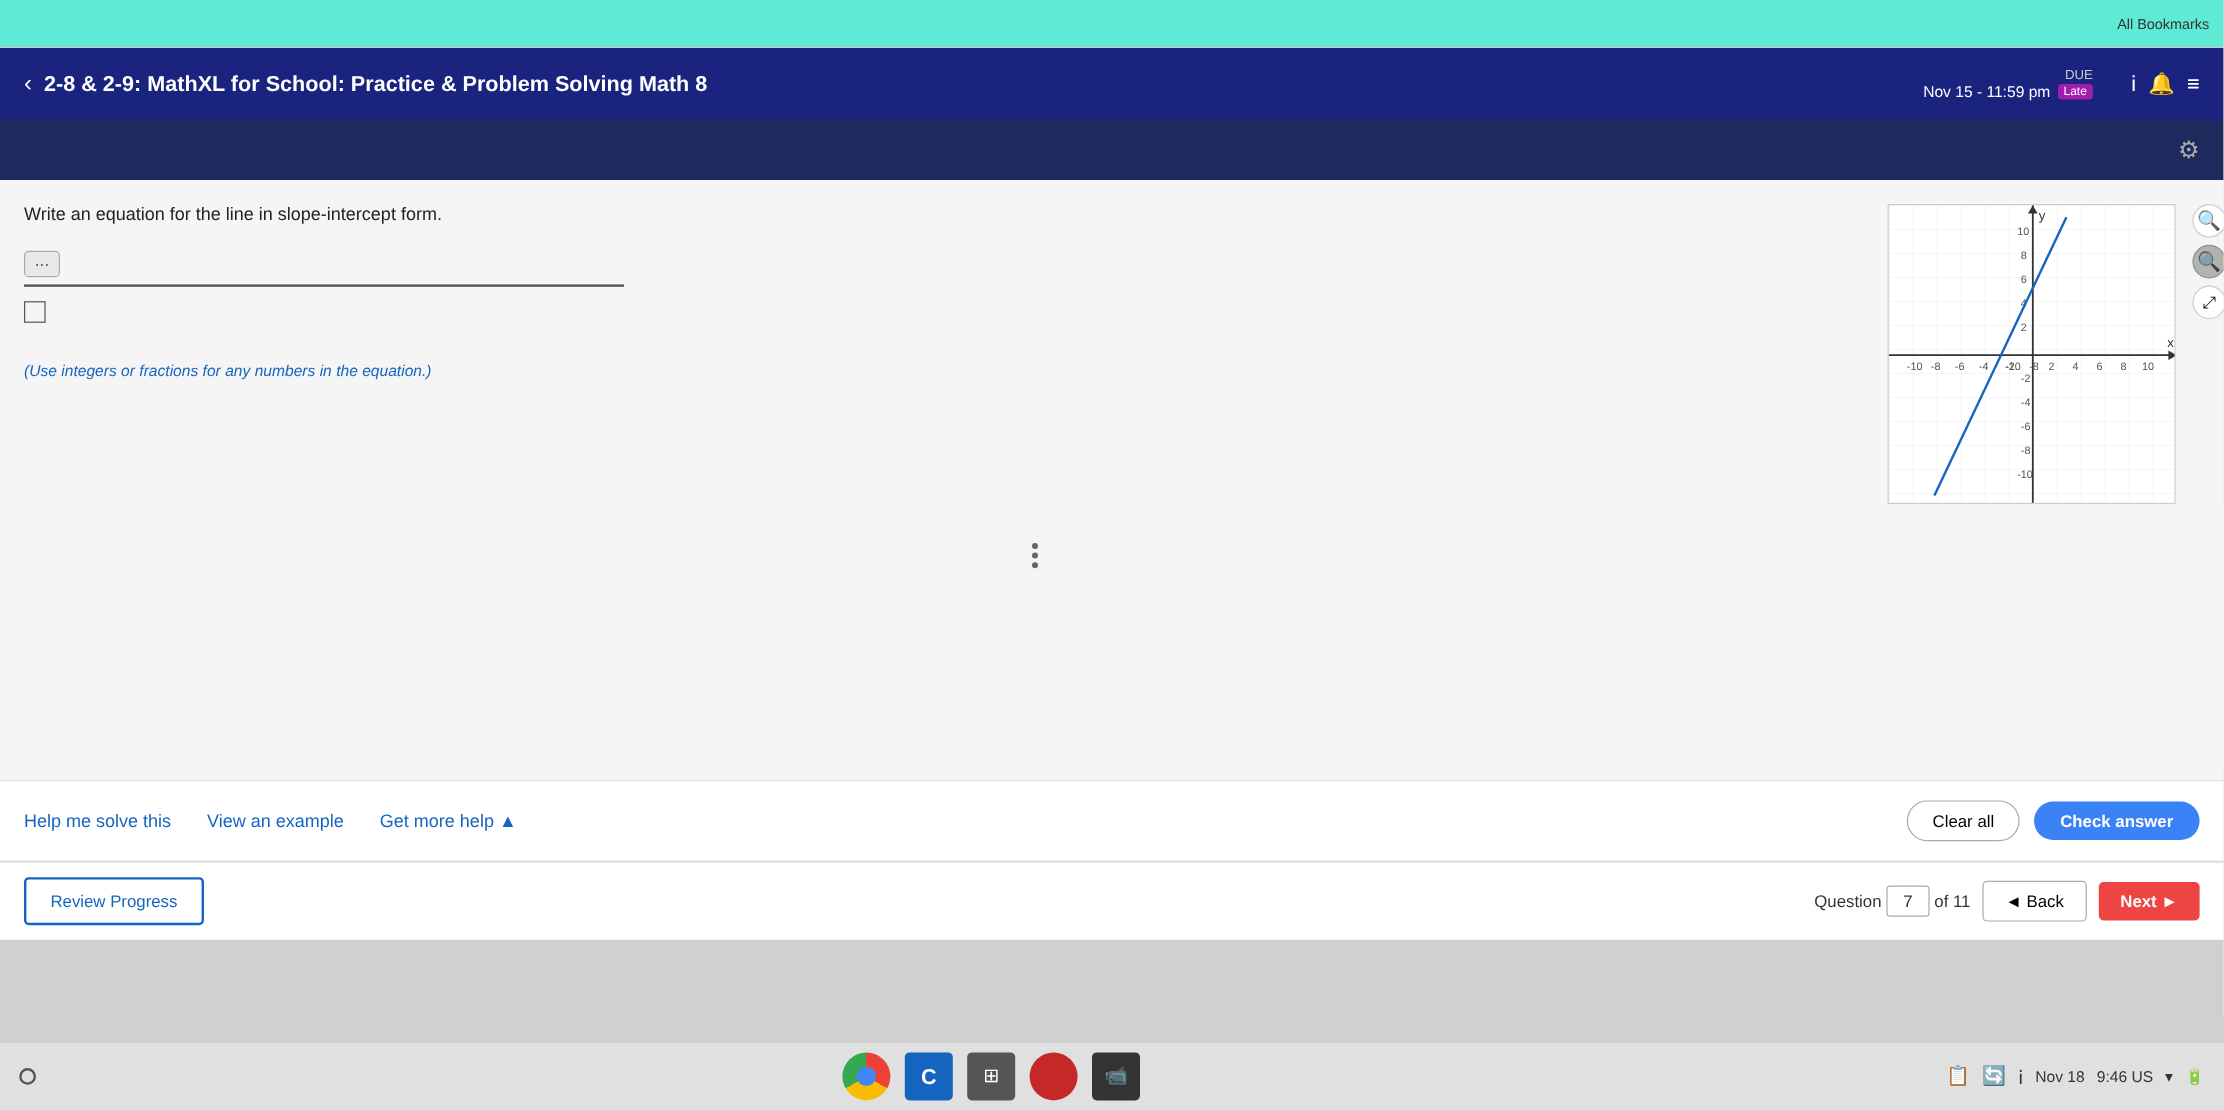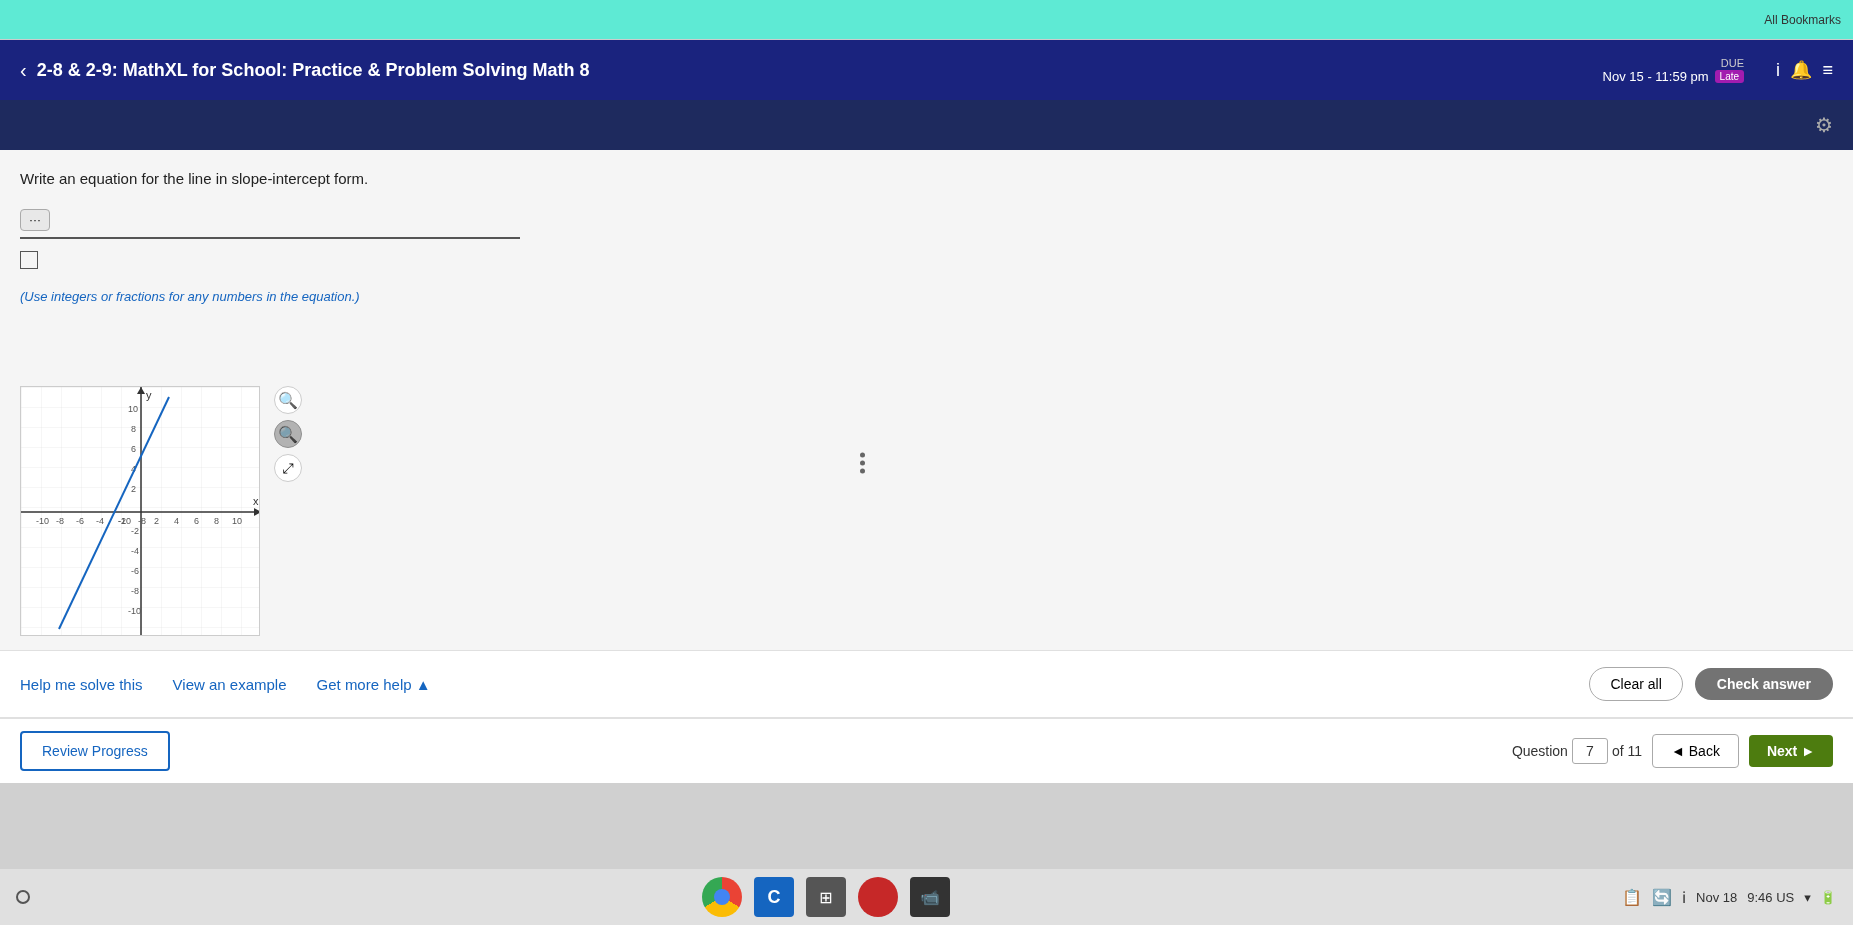--- a/index.html
+++ b/index.html
@@ -107,21 +107,20 @@
       font-size: 20px;
       cursor: pointer;
     }
 
     
     .question-area {
       display: flex;
       padding: 20px 20px 10px 20px;
       min-height: 500px;
       background: #f5f5f5;
-      flex-direction: column;
     }
 
     .question-left {
       flex: 1;
       padding-right: 20px;
     }
 
     .question-text {
       font-size: 15px;
       color: #222;
@@ -160,21 +159,21 @@
       height: 18px;
       border: 1px solid #555;
       margin-bottom: 8px;
       display: inline-block;
     }
 
     .constraint-text {
       font-size: 13px;
       color: #1565c0;
       font-style: italic;
-      margin-top: 8px;
+      margin-top: 19px;
     }
 
     
     .question-right {
       width: 260px;
       display: flex;
       flex-direction: column;
       align-items: flex-start;
       position: relative;
     }
@@ -218,21 +217,21 @@
     .clear-all-btn {
       background: #fff;
       border: 1px solid #aaa;
       border-radius: 20px;
       padding: 8px 20px;
       font-size: 14px;
       cursor: pointer;
       margin-right: 12px;
     }
     .check-answer-btn {
-      background: #737373;
+      background: #3b82f6;
       border: none;
       border-radius: 20px;
       padding: 8px 22px;
       font-size: 14px;
       color: #fff;
       cursor: pointer;
       font-weight: bold;
     }
 
     
@@ -279,21 +278,21 @@
       border: 1px solid #aaa;
       border-radius: 4px;
       padding: 8px 18px;
       font-size: 14px;
       cursor: pointer;
       display: flex;
       align-items: center;
       gap: 5px;
     }
     .next-btn {
-      background: #4d7c0f;
+      background: #ef4444;
       border: none;
       border-radius: 4px;
       padding: 8px 18px;
       font-size: 14px;
       color: #fff;
       cursor: pointer;
       font-weight: bold;
       display: flex;
       align-items: center;
       gap: 5px;

